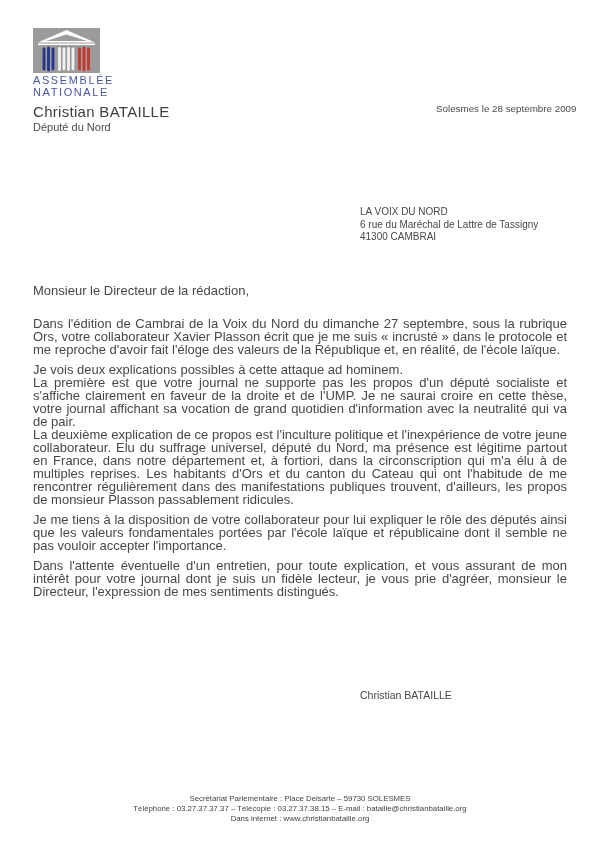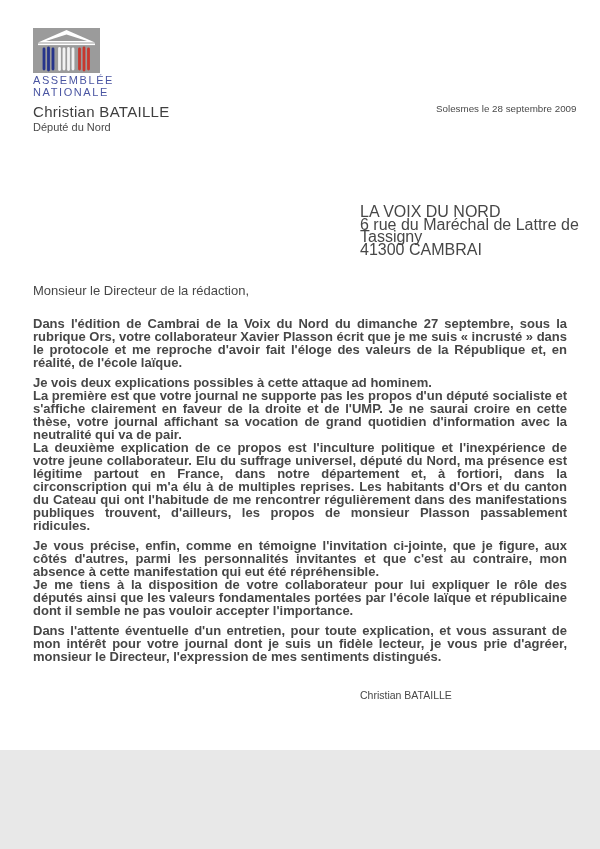--- a/index.html
+++ b/index.html
@@ -1,18 +1,18 @@
 <!DOCTYPE html>
 <html lang="fr"><head>
 <meta charset="utf-8">
 <style>
   html,body{margin:0;padding:0;background:#e8e8e8;}
   .page{
     position:relative;
-    width:600px;height:750px;
+    width:600px;height:849px;
     margin:0 auto;
     background:#ffffff;
     font-family:"Liberation Sans","DejaVu Sans",sans-serif;
     color:#474747;
     overflow:hidden;
   }
   
   .letterhead{position:absolute;left:33px;top:28px;}
   .logo-box{width:67px;height:45px;display:block;}
   .logo-caption{
@@ -38,31 +38,31 @@
     white-space:nowrap;
   }
   
   .date-line{
     position:absolute;left:404px;top:103px;
     font-size:9.8px;color:#4a4a4a;white-space:nowrap;margin-left:32px;
   }
   
   .recipient{
     position:absolute;left:360px;top:206px;
-    font-size:16px;line-height:12.5px;color:#474747;
+    font-size:10px;line-height:12.5px;color:#474747;
   }
   
   .letter-body{
     position:absolute;left:33px;top:284px;width:534px;
     font-size:13px;line-height:13px;color:#474747;
     text-align:justify;
   }
   .letter-body p{margin:0;}
   .salutation{margin:0 0 20px 0 !important;text-align:left;}
-  .block{margin:0 0 7px 0;font-weight:bold;}
+  .block{margin:0 0 7px 0;}
   
   .signature{
     position:absolute;left:360px;top:689px;
     font-size:10.5px;color:#474747;white-space:nowrap;
   }
   
   .footer{
     position:absolute;left:0;right:0;top:794px;
     text-align:center;
     font-size:7.8px;line-height:10px;color:#3f3f3f;
@@ -117,28 +117,29 @@
       <p>Dans l'édition de Cambrai de la Voix du Nord du dimanche 27 septembre, sous la rubrique Ors, votre collaborateur Xavier Plasson écrit que je me suis « incrusté » dans le protocole et me reproche d'avoir fait l'éloge des valeurs de la République et, en réalité, de l'école laïque.</p>
     </div>
 
     <div class="block">
       <p>Je vois deux explications possibles à cette attaque ad hominem.</p>
       <p>La première est que votre journal ne supporte pas les propos d'un député socialiste et s'affiche clairement en faveur de la droite et de l'UMP. Je ne saurai croire en cette thèse, votre journal affichant sa vocation de grand quotidien d'information avec la neutralité qui va de pair.</p>
       <p>La deuxième explication de ce propos est l'inculture politique et l'inexpérience de votre jeune collaborateur. Elu du suffrage universel, député du Nord, ma présence est légitime partout en France, dans notre département et, à fortiori, dans la circonscription qui m'a élu à de multiples reprises. Les habitants d'Ors et du canton du Cateau qui ont l'habitude de me rencontrer régulièrement dans des manifestations publiques trouvent, d'ailleurs, les propos de monsieur Plasson passablement ridicules.</p>
     </div>
 
     <div class="block">
-      <p>Je vous précise, enfin, comme en témoigne l'invitation ci-jointe, que je figure, aux côtés d'autres, parmi les personnalités invitantes et que c'est au contraire, mon absence à cette manifestation qui eut été répréhensible.</p>
       <p>Je me tiens à la disposition de votre collaborateur pour lui expliquer le rôle des députés ainsi que les valeurs fondamentales portées par l'école laïque et républicaine dont il semble ne pas vouloir accepter l'importance.</p>
     </div>
 
     <div class="block">
       <p>Dans l'attente éventuelle d'un entretien,  pour toute explication, et vous assurant de mon intérêt pour votre journal dont je suis un fidèle lecteur, je vous prie d'agréer, monsieur le Directeur, l'expression de mes sentiments distingués.</p>
     </div>
   </div>
 
   <div class="signature">Christian BATAILLE</div>
 
   <div class="footer">
+    <div>Secrétariat Parlementaire : Place Delsarte – 59730 SOLESMES</div>
+    <div>Téléphone : 03.27.37.37.37 – Télécopie : 03.27.37.38.15 – E-mail : bataille@christianbataille.org</div>
     <div>Dans internet : www.christianbataille.org</div>
   </div>
 
 </div>
 
 </body></html>

